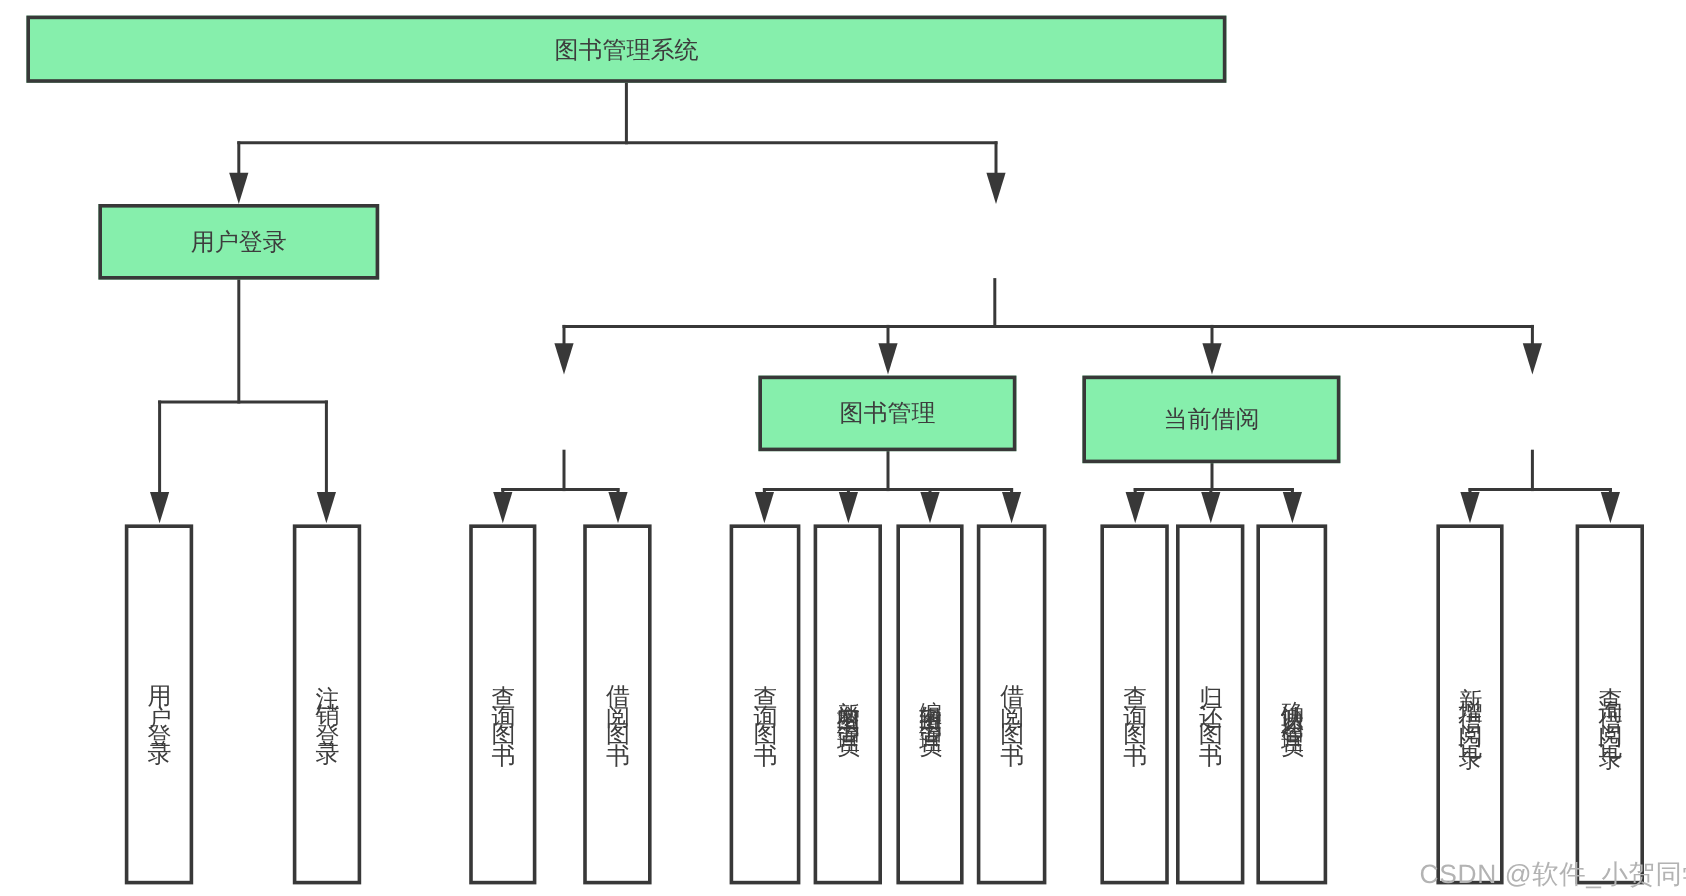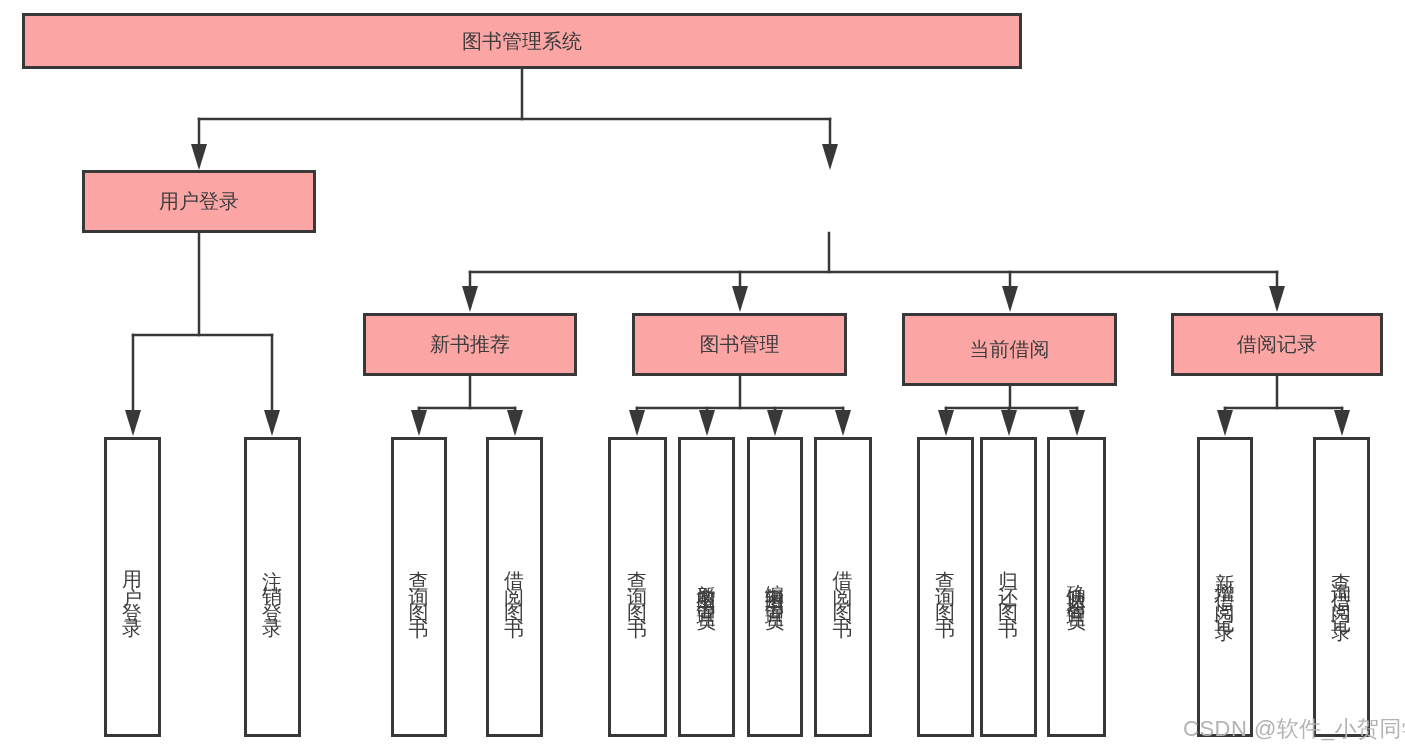--- a/index.html
+++ b/index.html
@@ -8,21 +8,21 @@
     width:1405px;height:747px;
     background:#ffffff;
     font-family:"Liberation Sans","DejaVu Sans",sans-serif;
     overflow:hidden;
   }
   .connectors{position:absolute;left:0;top:0;width:1405px;height:747px;}
   .node{
     position:absolute;
     box-sizing:border-box;
     border:3px solid #383838;
-    background:#fca5a5;
+    background:#86efac;
     display:flex;align-items:center;justify-content:center;
     color:#3d3d3d;
     font-size:20px;
     z-index:2;
   }
   .node span{white-space:nowrap;color:#3d3d3d;}
   .leaf{
     position:absolute;
     box-sizing:border-box;
     border:3px solid #383838;
@@ -122,31 +122,25 @@
   </svg>
 
   <div class="node" style="left:22px;top:13px;width:1000px;height:56px">
     <span>图书管理系统</span>
   </div>
 
   <div class="node" style="left:82px;top:170px;width:234px;height:63px">
     <span>用户登录</span>
   </div>
 
-  <div class="node" style="left:363px;top:313px;width:214px;height:63px">
-    <span>新书推荐</span>
-  </div>
   <div class="node" style="left:632px;top:313px;width:215px;height:63px">
     <span>图书管理</span>
   </div>
   <div class="node" style="left:902px;top:313px;width:215px;height:73px">
     <span>当前借阅</span>
-  </div>
-  <div class="node" style="left:1171px;top:313px;width:212px;height:63px">
-    <span>借阅记录</span>
   </div>
 
   <div class="leaf len4" style="left:104px;width:57px">
     <span>用户登录</span>
   </div>
   <div class="leaf len4" style="left:244px;width:57px">
     <span>注销登录</span>
   </div>
 
   <div class="leaf len4" style="left:391px;width:56px">

